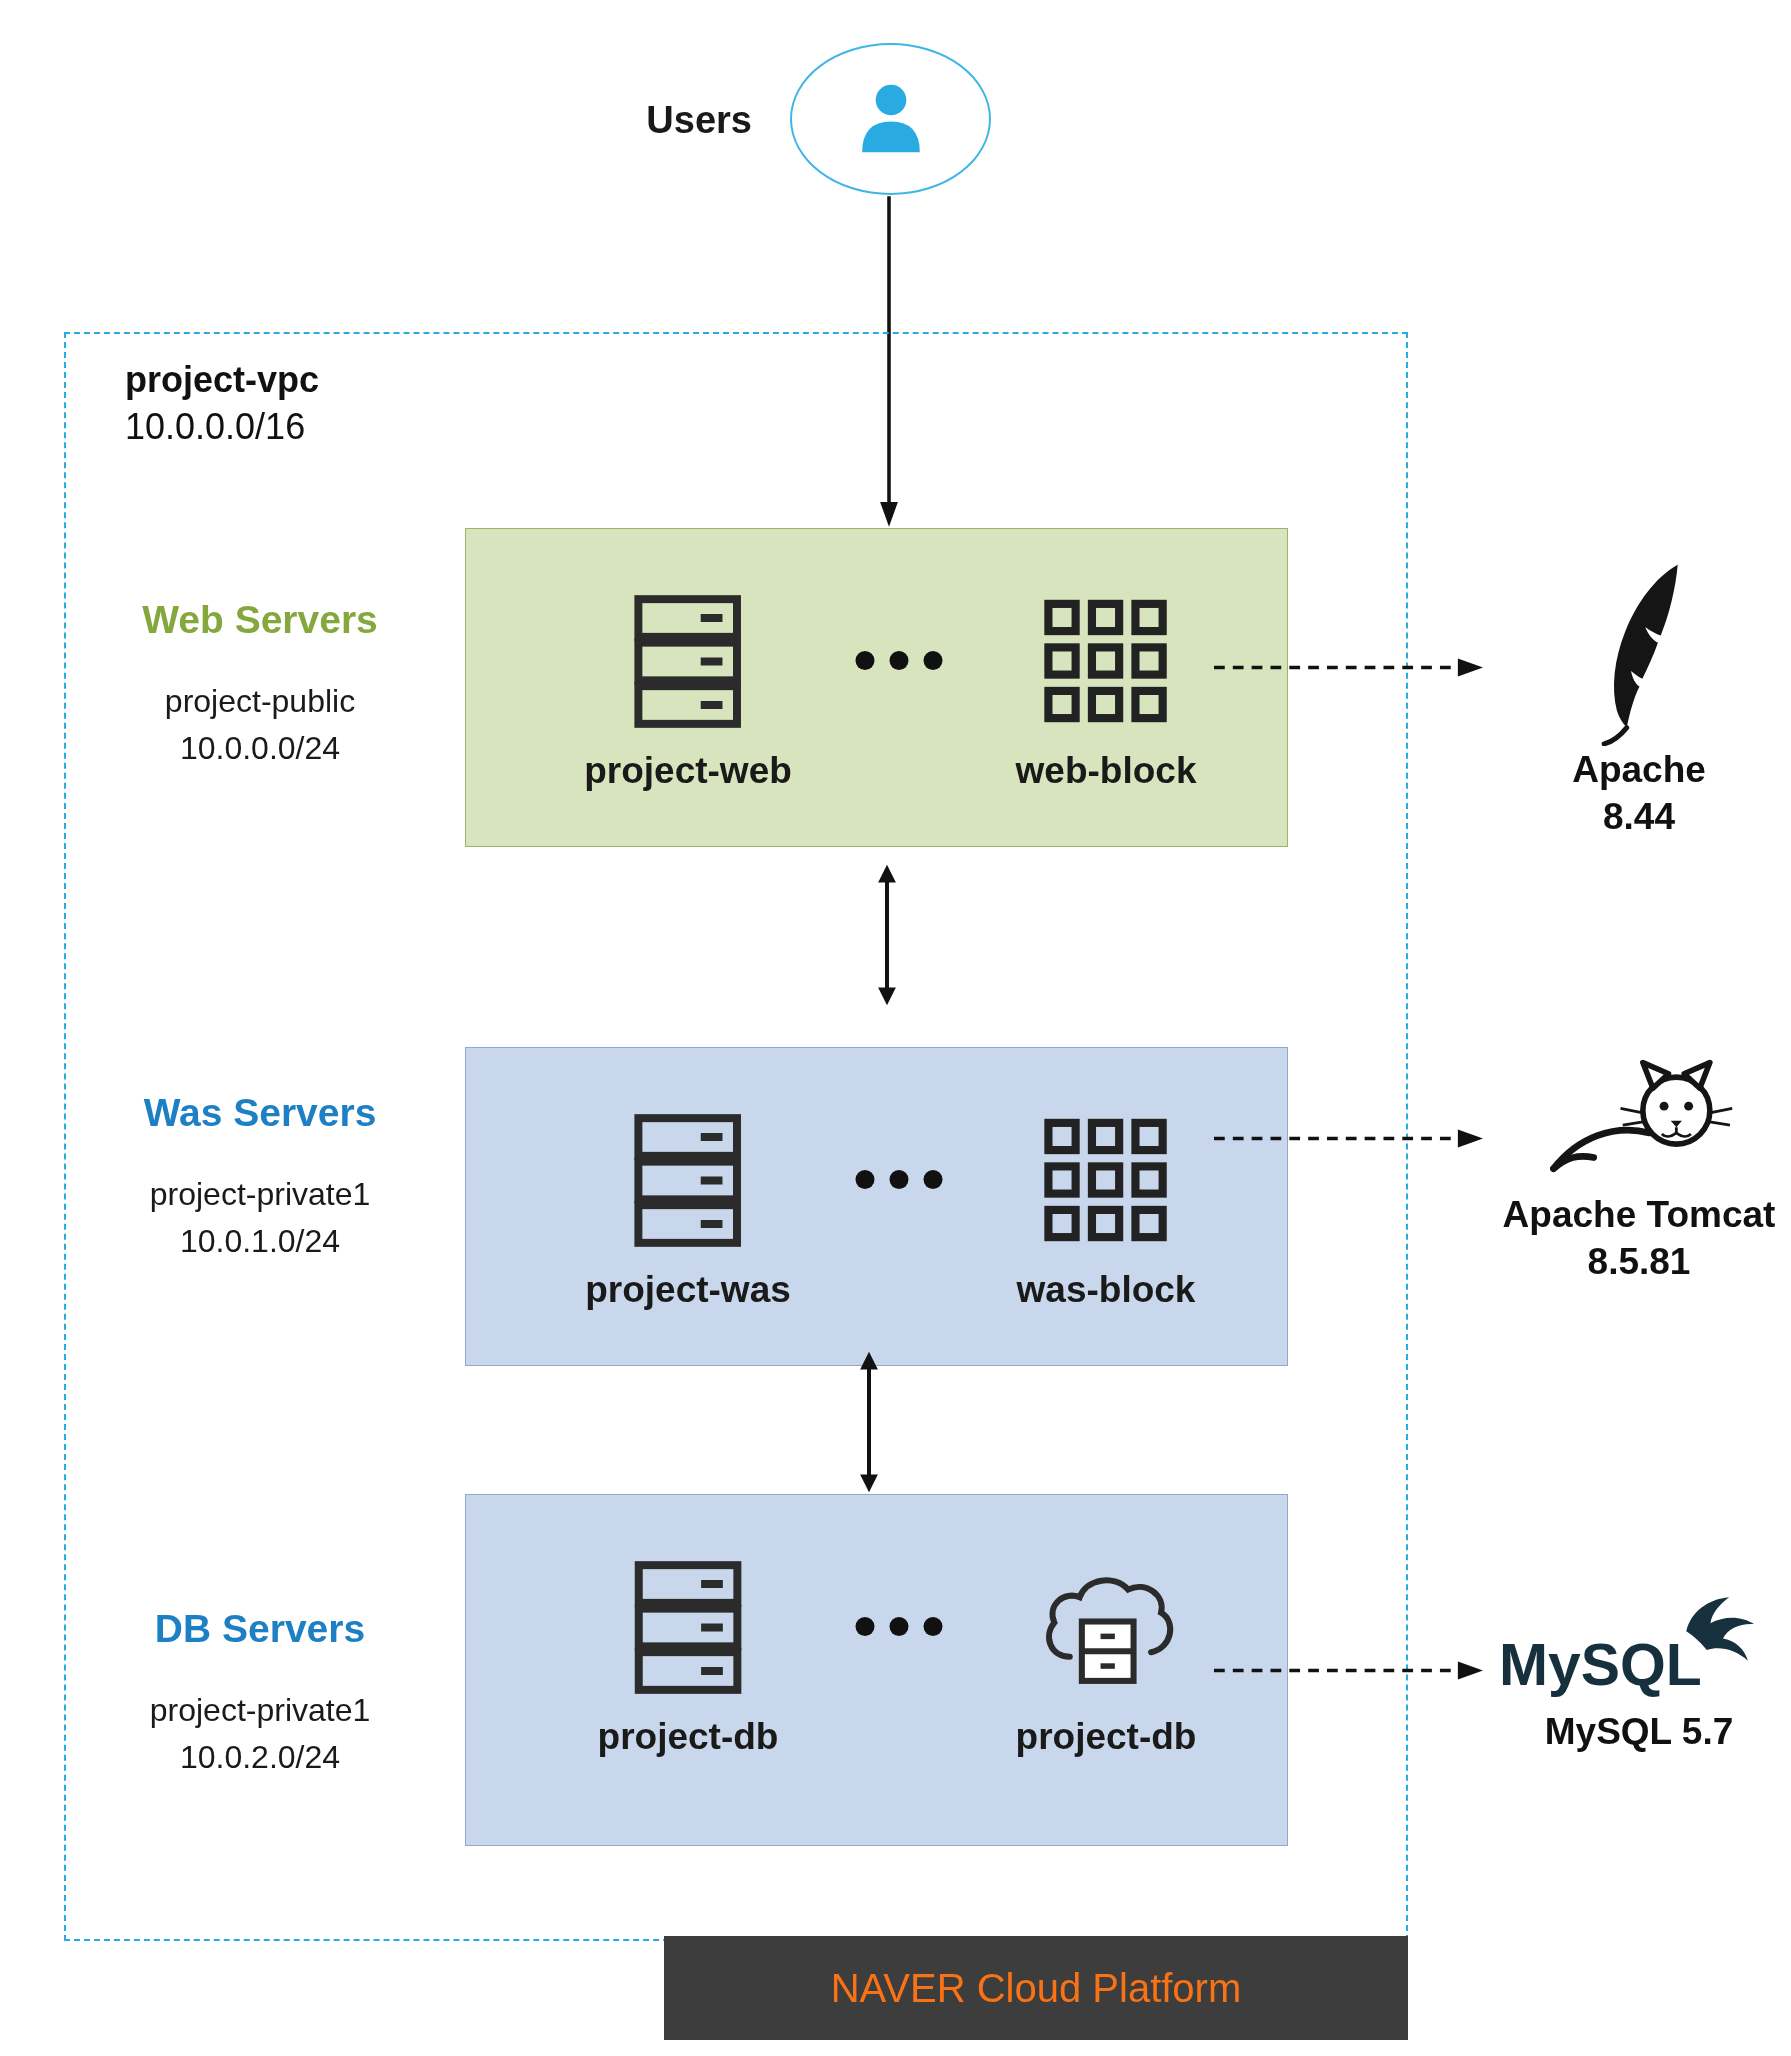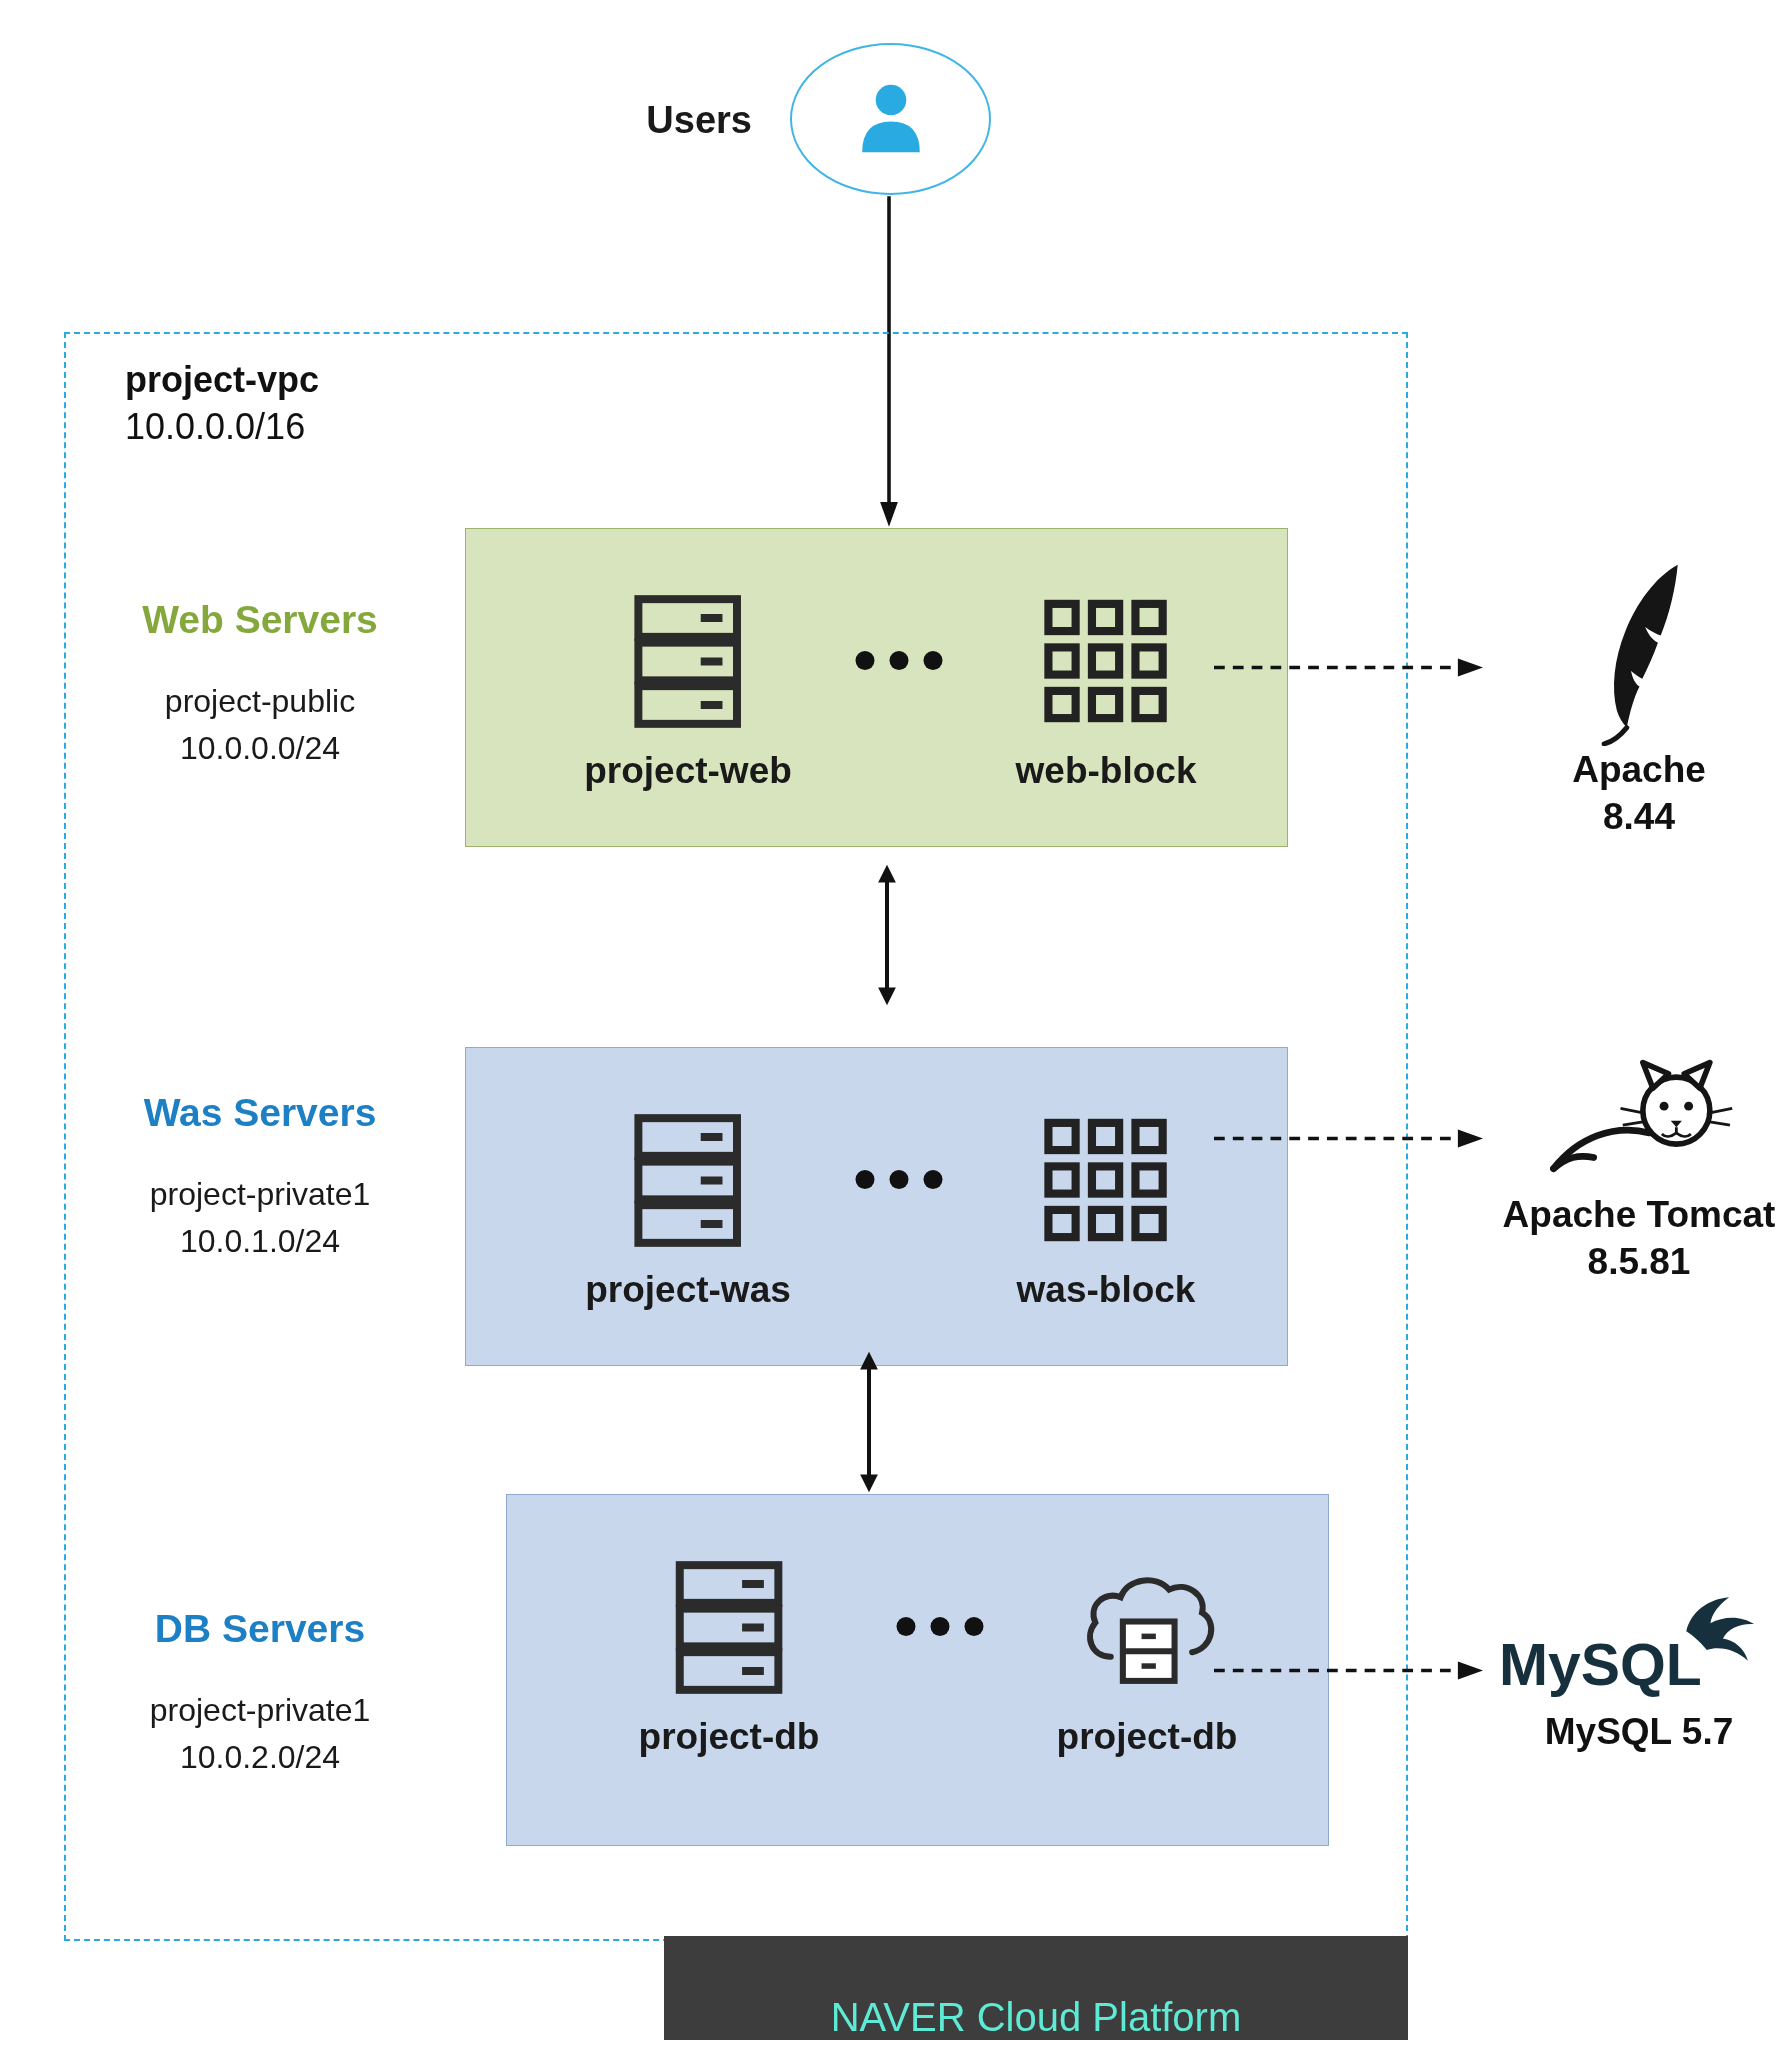--- a/index.html
+++ b/index.html
@@ -31,21 +31,21 @@
     position: absolute; left: 64px; top: 332px; width: 1344px; height: 1609px;
     border: 2.7px dashed #29abe2;
   }
   .vpc-label { position: absolute; left: 125px; top: 356px; font-size: 36px; line-height: 47px; }
   .vpc-label .vpc-name { font-weight: bold; }
 
   
   .tier-box { position: absolute; left: 465px; width: 823px; }
   .tier-web { top: 528px; height: 319px; background: #d7e4bd; border: 1.8px solid #9cb469; }
   .tier-was { top: 1020px; height: 319px; background: #c9d7ec; border: 1.8px solid #91a9cc; margin-top: 27px; }
-  .tier-db  { top: 1494px; height: 352px; background: #c9d7ec; border: 1.8px solid #91a9cc; margin-left: 41px; }
+  .tier-db  { top: 1494px; height: 352px; background: #c9d7ec; border: 1.8px solid #91a9cc; }
 
   .figure { position: absolute; top: 56px; transform: translateX(-50%); text-align: left; }
   .fig-server { left: 222px; }
   .fig-block  { left: 640px; }
   .figure .icon { height: 152px; display: flex; align-items: center; justify-content: center; }
   .figure .caption { margin-top: 12.5px; font-size: 37px; font-weight: bold; color: #1a1a1a; white-space: nowrap; }
 
   .dots { position: absolute; left: 433px; top: 122px; transform: translateX(-50%); display: flex; gap: 15px; }
   .dot { width: 19px; height: 19px; border-radius: 50%; background: #111; }
 
@@ -72,22 +72,22 @@
   .product { position: absolute; text-align: center; }
   .product .logo { display: flex; align-items: center; justify-content: center; }
   .product .pname { font-size: 37px; font-weight: bold; line-height: 47px; color: #111; white-space: nowrap; }
   .product-apache { left: 1451px; top: 562px; width: 376px; }
   .product-tomcat { left: 1424px; top: 1057px; width: 430px; }
   .product-mysql  { left: 1442px; top: 1592px; width: 394px; }
 
   
   .footer-bar {
     position: absolute; left: 664px; top: 1936px; width: 744px; height: 104px;
-    background: #3d3d3d; color: #5eead4;
-    display: flex; align-items: flex-end; justify-content: center;
+    background: #3d3d3d; color: #f97316;
+    display: flex; align-items: center; justify-content: center;
     font-size: 40px;
   }
 </style>
 </head>
 <body>
 
 <div id="canvas">
 
   <div class="users-label">Users</div>
   <div class="users-circle">

